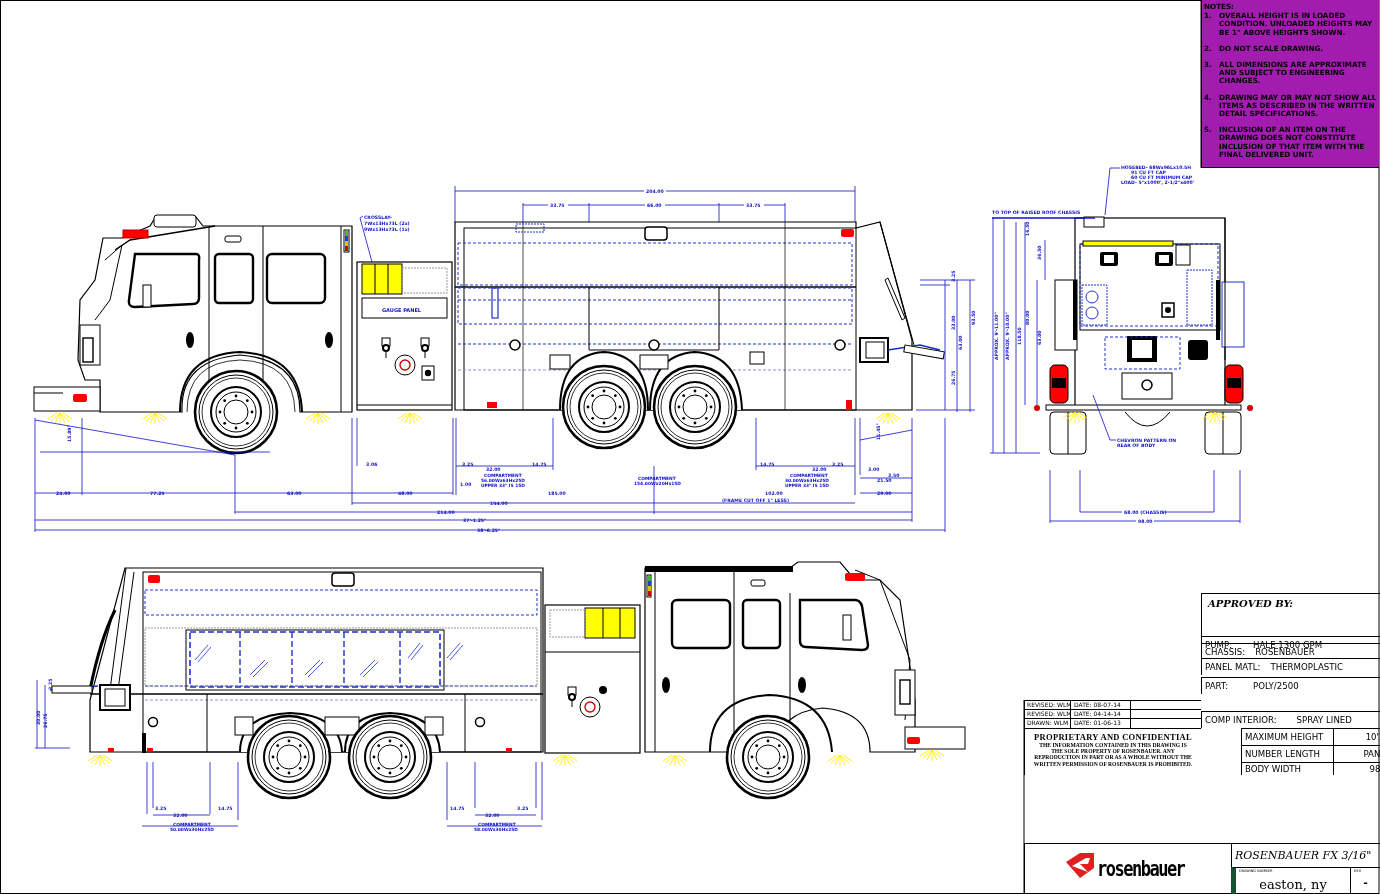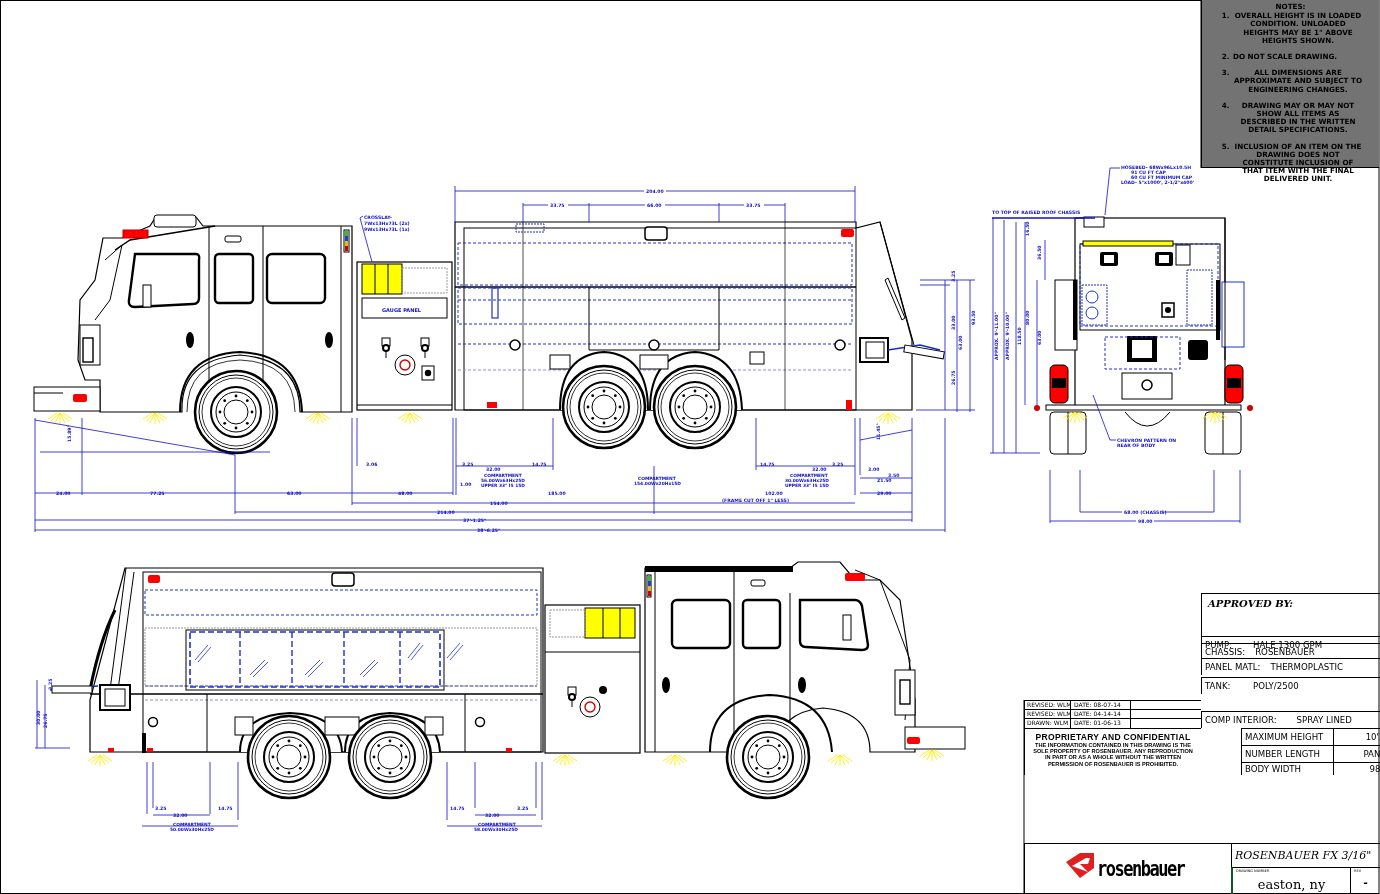--- a/index.html
+++ b/index.html
@@ -4,47 +4,47 @@
 <style>
   html,body{margin:0;padding:0;background:#fff;}
   body{width:1380px;height:894px;position:relative;overflow:hidden;font-family:"DejaVu Sans",sans-serif;}
   #sheet{position:absolute;left:0;top:0;width:1380px;height:894px;}
   .border{position:absolute;left:0;top:0;width:1378px;height:892px;border:1px solid #000;border-right:none;}
   svg{position:absolute;left:0;top:0;}
   .dim{font-family:"DejaVu Sans",sans-serif;font-size:4.6px;fill:#1010c8;font-weight:bold;}
   .dimb{font-family:"DejaVu Sans",sans-serif;font-size:4.4px;fill:#1010c8;font-weight:bold;}
   .lbl{font-family:"DejaVu Sans",sans-serif;font-size:5px;fill:#1010c8;font-weight:bold;}
   
-  #notes{position:absolute;left:1201px;top:0;width:178px;height:168px;border-left:1px solid #000;border-bottom:1px solid #000;background:#737373;
-     font-family:"DejaVu Sans",sans-serif;font-weight:bold;font-size:7.2px;line-height:8.2px;color:#000;padding:3px 16px;box-sizing:border-box;text-align:center;}
+  #notes{position:absolute;left:1201px;top:0;width:178px;height:168px;border-left:1px solid #000;border-bottom:1px solid #000;background:#a21caf;
+     font-family:"DejaVu Sans",sans-serif;font-weight:bold;font-size:7.2px;line-height:8.2px;color:#000;padding:3px 2px;box-sizing:border-box;}
   #notes .ttl{margin-bottom:1px;}
   #notes .n{display:flex;margin-bottom:8px;}
   #notes .n .num{width:15px;flex:none;}
   .approved{position:absolute;left:1201px;top:593px;width:210px;height:50px;border-left:1px solid #000;border-top:1px solid #000;box-sizing:border-box;
      font-family:"DejaVu Serif",serif;font-style:italic;font-weight:bold;font-size:10px;padding:4px 12px 0 6px;}
   .spec{position:absolute;left:1201px;width:179px;height:17px;border-left:1px solid #000;border-top:1px solid #000;box-sizing:border-box;
      font-family:"DejaVu Sans",sans-serif;font-size:8.6px;display:flex;align-items:center;padding-left:3px;color:#000;}
   .spec .k{display:inline-block;}
   .spec .v{display:inline-block;margin-left:10px;}
   .spec2{position:absolute;left:1201px;width:179px;height:17px;border-left:1px solid #000;border-top:1px solid #000;box-sizing:border-box;
      font-family:"DejaVu Sans",sans-serif;font-size:8.6px;display:flex;color:#000;margin-left:40px;}
   .spec2 .k{width:92px;border-right:1px solid #000;display:flex;align-items:center;padding-left:3px;box-sizing:border-box;}
   .spec2 .v{flex:1;display:flex;align-items:center;justify-content:center;}
   .rev{position:absolute;left:1024px;width:177px;height:9px;border-top:1px solid #000;box-sizing:border-box;font-family:"DejaVu Sans",sans-serif;font-size:6px;display:flex;line-height:8px;}
   .rev .a{width:46px;border-right:1px solid #000;padding-left:2px;box-sizing:border-box;white-space:nowrap;}
   .rev .b{width:60px;border-right:1px solid #000;padding-left:3px;box-sizing:border-box;white-space:nowrap;}
-  .prop{position:absolute;left:1024px;top:728px;width:177px;height:47px;border-top:1px solid #000;box-sizing:border-box;text-align:center;font-family:Liberation Sans, sans-serif;font-weight:bold;color:#000;}
+  .prop{position:absolute;left:1024px;top:728px;width:177px;height:47px;border-top:1px solid #000;box-sizing:border-box;text-align:center;font-family:Liberation Serif, serif;font-weight:bold;color:#000;}
   .prop .h{font-size:8.5px;margin-top:3px;letter-spacing:0.3px;}
   .prop .t{font-size:5.6px;line-height:6.2px;padding:0 8px;}
   .customer{position:absolute;left:1024px;top:775px;width:356px;height:68px;border-top:1px solid #000;border-left:1px solid #000;box-sizing:border-box;
      font-family:"DejaVu Serif",serif;font-size:27px;display:flex;align-items:center;justify-content:center;letter-spacing:2px;color:#111;}
   .logo-cell{position:absolute;left:1024px;top:843px;width:207px;height:51px;border-top:1px solid #000;border-left:1px solid #000;box-sizing:border-box;}
   .model{position:absolute;left:1231px;top:843px;width:149px;height:24px;border-top:1px solid #000;border-left:1px solid #000;box-sizing:border-box;
      font-family:"DejaVu Serif",serif;font-style:italic;font-size:11px;display:flex;align-items:center;padding-left:3px;color:#000;}
-  .dwgno{position:absolute;left:1231px;top:867px;width:119px;height:27px;border-top:1px solid #000;border-left:2px solid #14532d;box-sizing:border-box;}
+  .dwgno{position:absolute;left:1231px;top:867px;width:119px;height:27px;border-top:1px solid #000;border-left:5px solid #14532d;box-sizing:border-box;}
   .dwgno .cap,.revc .cap{font-size:3.5px;font-family:"DejaVu Sans",sans-serif;position:absolute;left:3px;top:1px;}
   .dwgno .val{position:absolute;left:0;right:0;top:9px;text-align:center;font-family:"DejaVu Serif",serif;font-size:13px;color:#000;}
   .revc{position:absolute;left:1350px;top:867px;width:30px;height:27px;border-top:1px solid #000;border-left:1px solid #000;box-sizing:border-box;}
   .revc .val{position:absolute;left:0;right:0;top:8px;text-align:center;font-family:"DejaVu Sans",sans-serif;font-size:11px;font-weight:bold;}
   .logo-text{position:absolute;left:1097px;top:858px;font-family:"DejaVu Sans Mono",monospace;font-weight:bold;font-size:17px;letter-spacing:-1.5px;color:#000;transform:scaleY(1.25);}
 </style>
 </head>
 <body>
 
 <div id="sheet">
@@ -530,21 +530,21 @@
   <div class="approved">APPROVED BY:</div>
   <div class="spec" style="top:643px">
       <span class="k">CHASSIS:</span>
       <span class="v">ROSENBAUER</span>
     </div>
   <div class="spec" style="top:636px">
       <span class="k" style="width:38px">PUMP:</span>
       <span class="v">HALE 1300 GPM</span>
     </div>
   <div class="spec" style="top:677px">
-      <span class="k" style="width:38px">TANK:</span>
+      <span class="k" style="width:38px">PART:</span>
       <span class="v">POLY/2500</span>
     </div>
   <div class="spec" style="top:658px">
       <span class="k">PANEL MATL:</span>
       <span class="v">THERMOPLASTIC</span>
     </div>
   <div class="spec" style="top:711px">
       <span class="k">COMP INTERIOR:</span>
       <span class="v" style="margin-left:20px">SPRAY LINED</span>
     </div>

